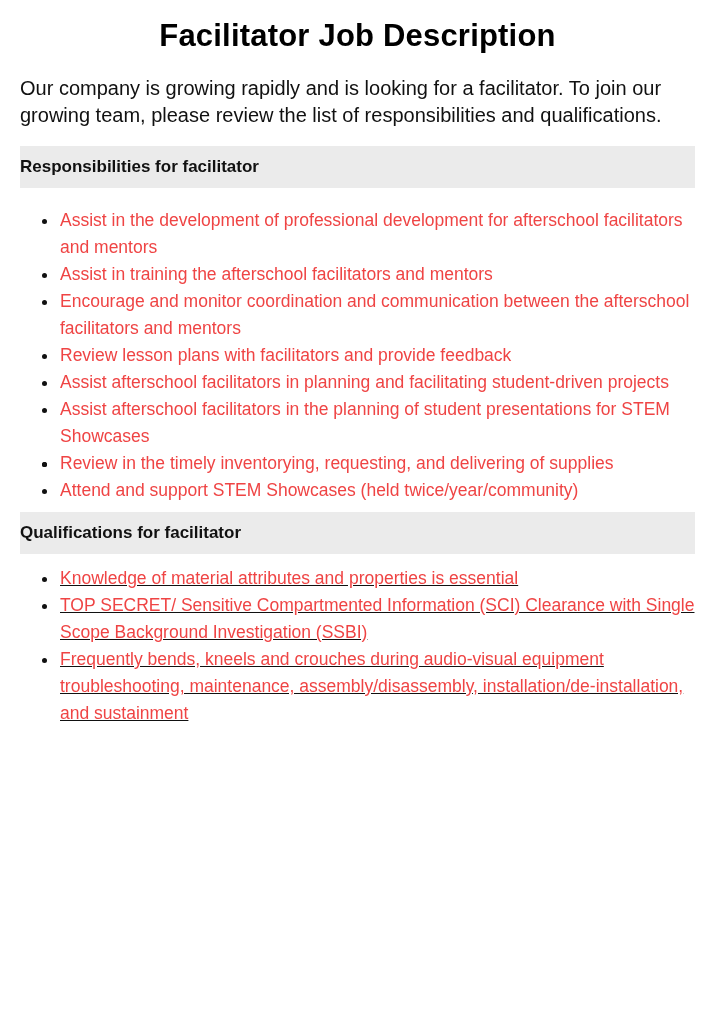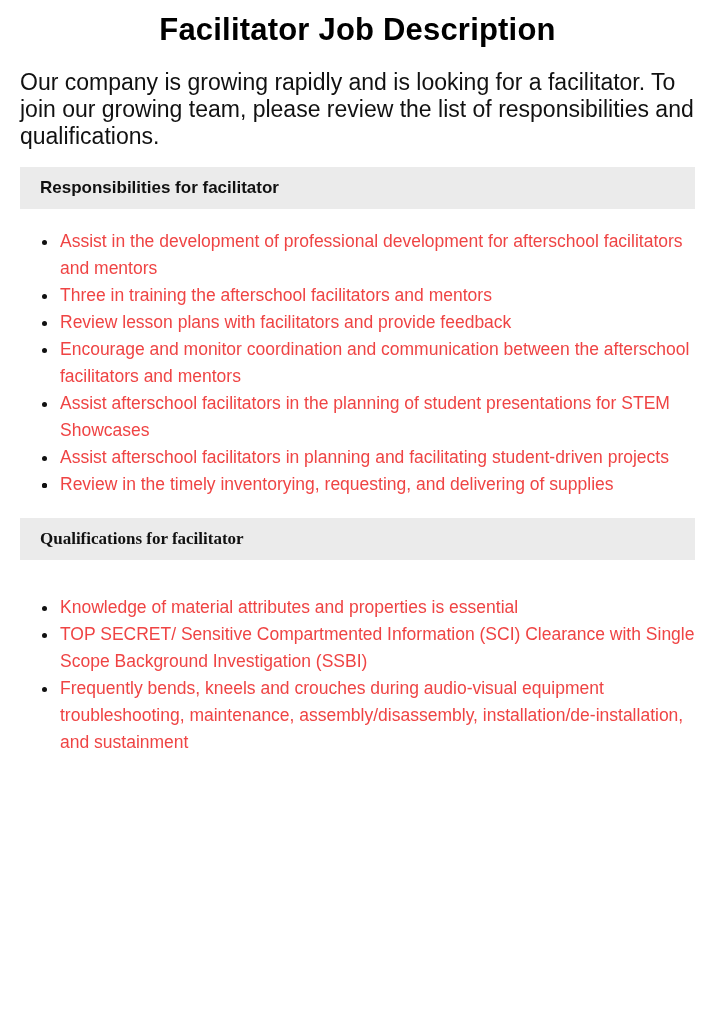--- a/index.html
+++ b/index.html
@@ -16,53 +16,52 @@
       position: relative;
     }
     .page {
       position: absolute;
       left: 20px;
       top: 0;
       width: 675px;
     }
     .title {
       margin: 0;
-      padding-top: 10px;
+      padding-top: 16px;
       height: 44px;
       line-height: 40px;
       text-align: center;
       font-size: 31px;
       font-weight: bold;
       color: #000000;
       letter-spacing: 0.2px;
     }
     .intro {
       margin: 15px 0 0 0;
-      font-size: 23px;
+      font-size: 20px;
       line-height: 27px;
       color: #111111;
     }
     .section-header {
       background: #ebebeb;
       height: 42px;
       line-height: 42px;
-      padding-left: 20px;
       font-size: 17px;
       font-weight: bold;
       color: #111111;
     }
     .resp-header { margin-top: 17px; }
-    .qual-header { margin-top: 20px; font-family: Liberation Serif, serif; }
+    .qual-header { margin-top: 8px; }
     ul.items {
       list-style: none;
       margin: 0;
       padding: 0;
     }
     ul.resp-list { margin-top: 19px; }
-    ul.qual-list { margin-top: 34px; }
+    ul.qual-list { margin-top: 11px; text-decoration: underline; }
     ul.items li {
       position: relative;
       padding-left: 40px;
       font-size: 17.5px;
       line-height: 27px;
       color: #ef4444;
     }
     ul.items li .bullet {
       position: absolute;
       left: 22px;
@@ -76,27 +75,28 @@
 </head>
 <body>
 
 <div class="page">
   <h1 class="title">Facilitator Job Description</h1>
   <p class="intro">Our company is growing rapidly and is looking for a facilitator. To join our growing team, please review the list of responsibilities and qualifications.</p>
 
   <div class="section-header resp-header">Responsibilities for facilitator</div>
   <ul class="items resp-list">
     <li><span class="bullet"></span><span>Assist in the development of professional development for afterschool facilitators and mentors</span></li>
-    <li><span class="bullet"></span><span>Three in training the afterschool facilitators and mentors</span></li>
+    <li><span class="bullet"></span><span>Assist in training the afterschool facilitators and mentors</span></li>
+    <li><span class="bullet"></span><span>Encourage and monitor coordination and communication between the afterschool facilitators and mentors</span></li>
     <li><span class="bullet"></span><span>Review lesson plans with facilitators and provide feedback</span></li>
-    <li><span class="bullet"></span><span>Encourage and monitor coordination and communication between the afterschool facilitators and mentors</span></li>
+    <li><span class="bullet"></span><span>Assist afterschool facilitators in planning and facilitating student-driven projects</span></li>
     <li><span class="bullet"></span><span>Assist afterschool facilitators in the planning of student presentations for STEM Showcases</span></li>
-    <li><span class="bullet"></span><span>Assist afterschool facilitators in planning and facilitating student-driven projects</span></li>
     <li><span class="bullet"></span></li>
     <li><span class="bullet"></span><span>Review in the timely inventorying, requesting, and delivering of supplies</span></li>
+    <li><span class="bullet"></span><span>Attend and support STEM Showcases (held twice/year/community)</span></li>
   </ul>
 
   <div class="section-header qual-header">Qualifications for facilitator</div>
   <ul class="items qual-list">
     <li><span class="bullet"></span><span>Knowledge of material attributes and properties is essential</span></li>
     <li><span class="bullet"></span><span>TOP SECRET/ Sensitive Compartmented Information (SCI) Clearance with Single Scope Background Investigation (SSBI)</span></li>
     <li><span class="bullet"></span><span>Frequently bends, kneels and crouches during audio-visual equipment troubleshooting, maintenance, assembly/disassembly, installation/de-installation, and sustainment</span></li>
   </ul>
 </div>
 

